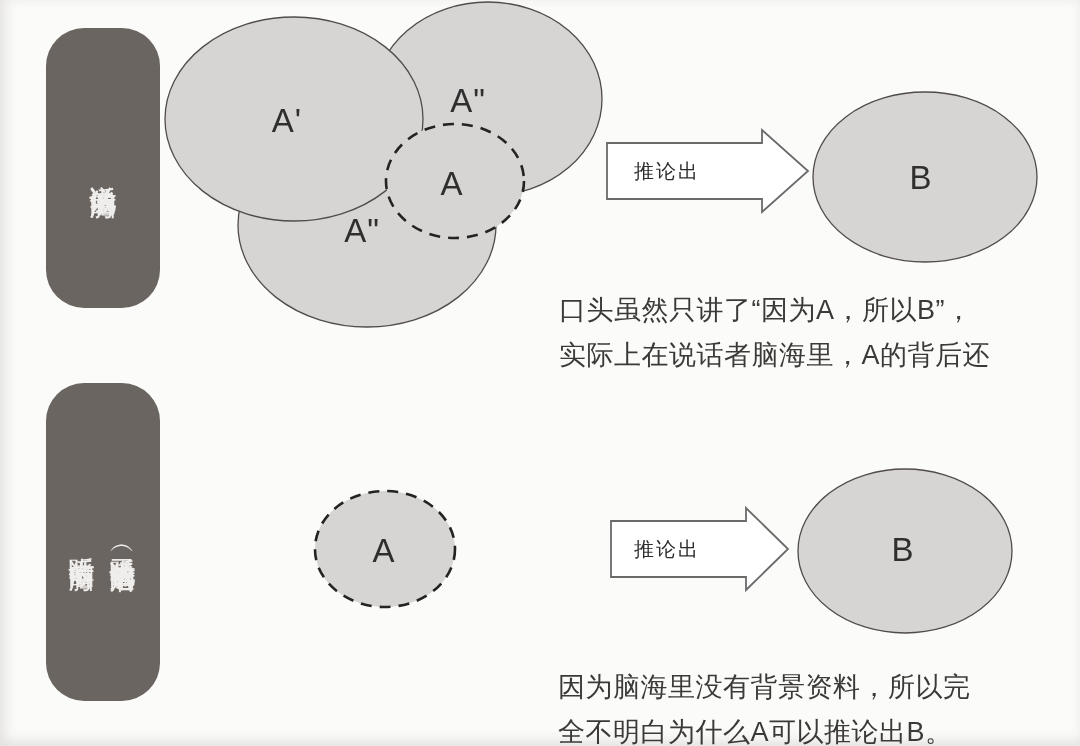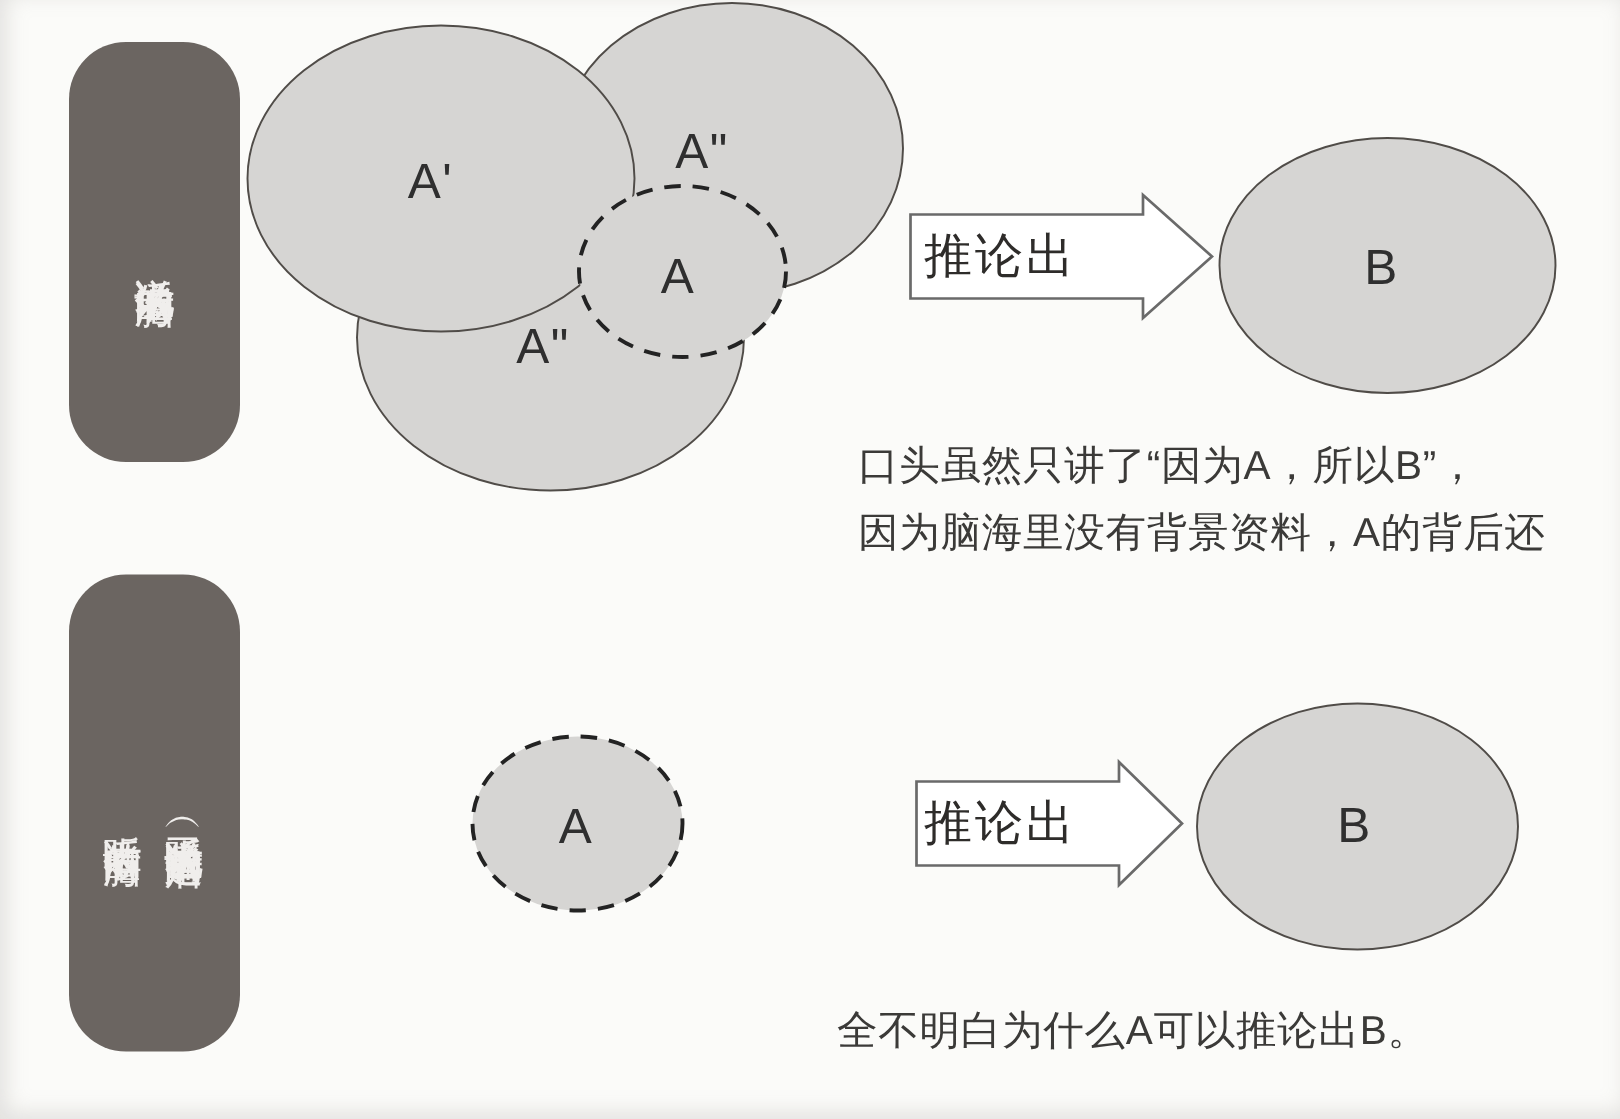--- a/index.html
+++ b/index.html
@@ -63,35 +63,35 @@
     position: absolute;
     transform: translate(-50%, -50%);
     font-size: 33px;
     color: #2f2f2f;
     letter-spacing: 1px;
     white-space: nowrap;
   }
   .arrow-label {
     position: absolute;
     transform: translate(-50%, -50%);
-    font-size: 32px;
+    font-size: 20px;
     color: #2e2c2a;
     letter-spacing: 2px;
     white-space: nowrap;
   }
   
   .caption {
     position: absolute;
     font-size: 27px;
     line-height: 45px;
     color: #3b3a38;
     letter-spacing: 0.5px;
     white-space: nowrap;
   }
-  .caption-top { left: 572px; top: 288px; }
+  .caption-top { left: 559px; top: 288px; }
   .caption-bottom { left: 558px; top: 665px; }
 </style>
 </head>
 <body>
 
 <div class="stage">
 
   <svg viewBox="0 0 1080 746">
 
     <ellipse cx="488" cy="99" rx="114" ry="97" fill="#d6d5d3" stroke="#504c48" stroke-width="1.3"></ellipse>
@@ -126,20 +126,21 @@
   <div class="shape-label" style="left:921px; top:178px;">B</div>
 
   <div class="shape-label" style="left:384px; top:551px;">A</div>
   <div class="shape-label" style="left:903px; top:550px;">B</div>
 
   <div class="arrow-label" style="left:667px; top:171px;">推论出</div>
   <div class="arrow-label" style="left:667px; top:549px;">推论出</div>
 
   <div class="caption caption-top">
     <div>口头虽然只讲了“因为A，所以B”，</div>
-    <div>因为脑海里没有背景资料，A的背后还</div>
+    <div>实际上在说话者脑海里，A的背后还</div>
   </div>
 
   <div class="caption caption-bottom">
+    <div>因为脑海里没有背景资料，所以完</div>
     <div>全不明白为什么A可以推论出B。</div>
   </div>
 
 </div>
 
 </body></html>

